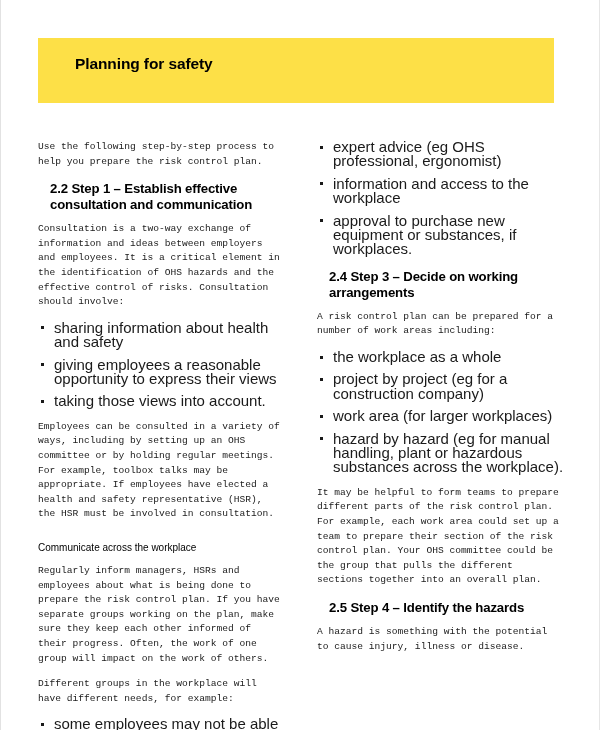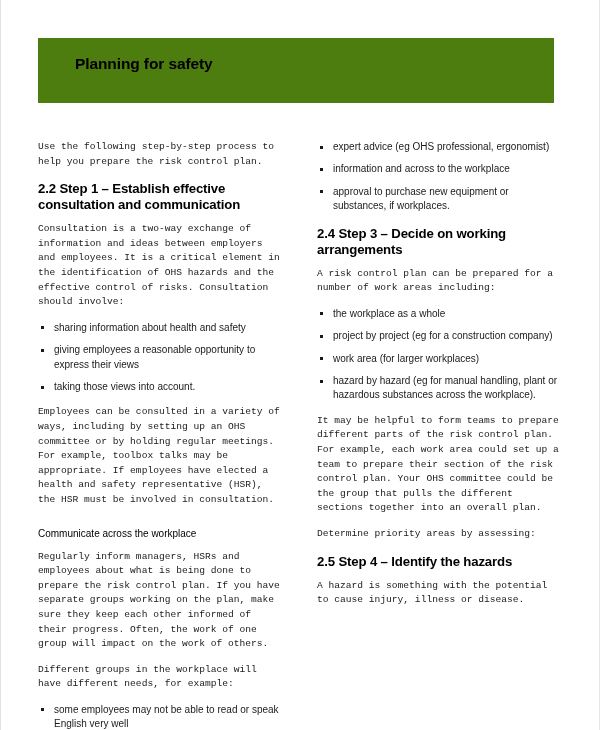--- a/index.html
+++ b/index.html
@@ -24,21 +24,21 @@
     border-left: 1px solid #e2e2e2;
     border-right: 1px solid #e6e6e6;
   }
 
   #banner {
     position: absolute;
     left: 37px;
     top: 38px;
     width: 516px;
     height: 65px;
-    background: #4d7c0f;
+    background: #fde047;
     display: flex;
     align-items: flex-start;
   }
 
   #banner-title {
     font-size: 15.5px;
     font-weight: bold;
     color: #000000;
     letter-spacing: -0.1px;
     margin: 17px 0 0 37px;
@@ -64,41 +64,41 @@
     text-align: left;
     color: #1a1a1a;
     font-family: Liberation Mono, monospace;
   }
 
   h2.section {
     font-size: 13.2px;
     line-height: 16px;
     font-weight: bold;
     color: #000000;
-    margin: 12px 0 9px 0;
+    margin: 12px 0 9px 12px;
     letter-spacing: -0.15px;
   }
 
   h3.sub {
     font-size: 10px;
     line-height: 14px;
     font-weight: normal;
     color: #000000;
     margin: 19px 0 9px 0;
   }
 
   ul.bullets {
     list-style: none;
     margin: 0 0 11px 0;
     padding: 0;
   }
 
   ul.bullets li {
     position: relative;
-    font-size: 10px;
+    font-size: 15px;
     line-height: 14.4px;
     padding-left: 16px;
     margin-bottom: 8px;
     color: #1a1a1a;
   }
 
   ul.bullets li:last-child {
     margin-bottom: 0;
   }
 
@@ -136,31 +136,30 @@
         <p class="body">Regularly inform managers, HSRs and employees about what is being done to prepare the risk control plan. If you have separate groups working on the plan, make sure they keep each other informed of their progress. Often, the work of one group will impact on the work of others.</p>
         <p class="body">Different groups in the workplace will have different needs, for example:</p>
         <ul class="bullets">
           <li>some employees may not be able to read or speak English very well</li>
           <li>night shift employees and off-site employees may not get the informal communication that day shift workers receive or be able to attend meetings.</li>
         </ul>
       </div>
     <div class="column" id="right-column">
         <ul class="bullets">
           <li>expert advice (eg OHS professional, ergonomist)</li>
-          <li>information and across to the workplace</li>
+          <li>information and access to the workplace</li>
           <li>approval to purchase new equipment or substances, if workplaces.</li>
         </ul>
         <h2 class="section">2.4 Step 3 – Decide on working arrangements</h2>
         <p class="body">A risk control plan can be prepared for a number of work areas including:</p>
         <ul class="bullets">
           <li>the workplace as a whole</li>
           <li>project by project (eg for a construction company)</li>
           <li>work area (for larger workplaces)</li>
           <li>hazard by hazard (eg for manual handling, plant or hazardous substances across the workplace).</li>
         </ul>
         <p class="body">It may be helpful to form teams to prepare different parts of the risk control plan. For example, each work area could set up a team to prepare their section of the risk control plan. Your OHS committee could be the group that pulls the different sections together into an overall plan.</p>
-        <p class="body">Determine priority areas by assessing:</p>
         <h2 class="section">2.5 Step 4 – Identify the hazards</h2>
         <p class="body">A hazard is something with the potential to cause injury, illness or disease.</p>
       </div>
   </div>
 
 </div>
 
 </body></html>

